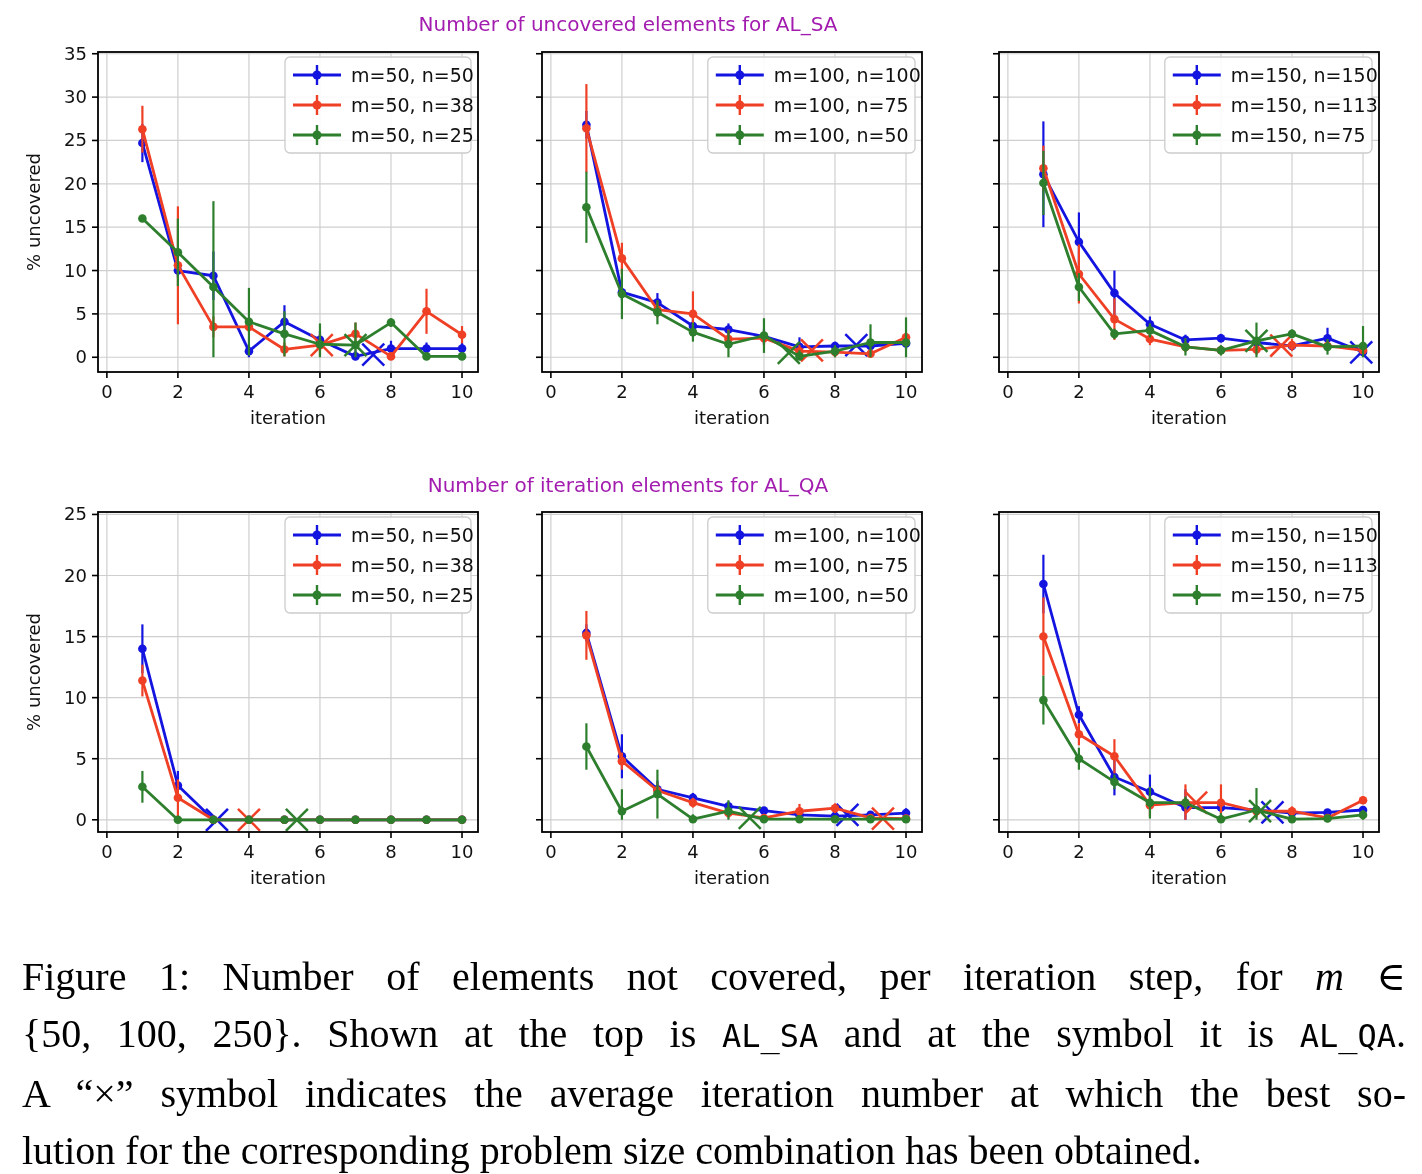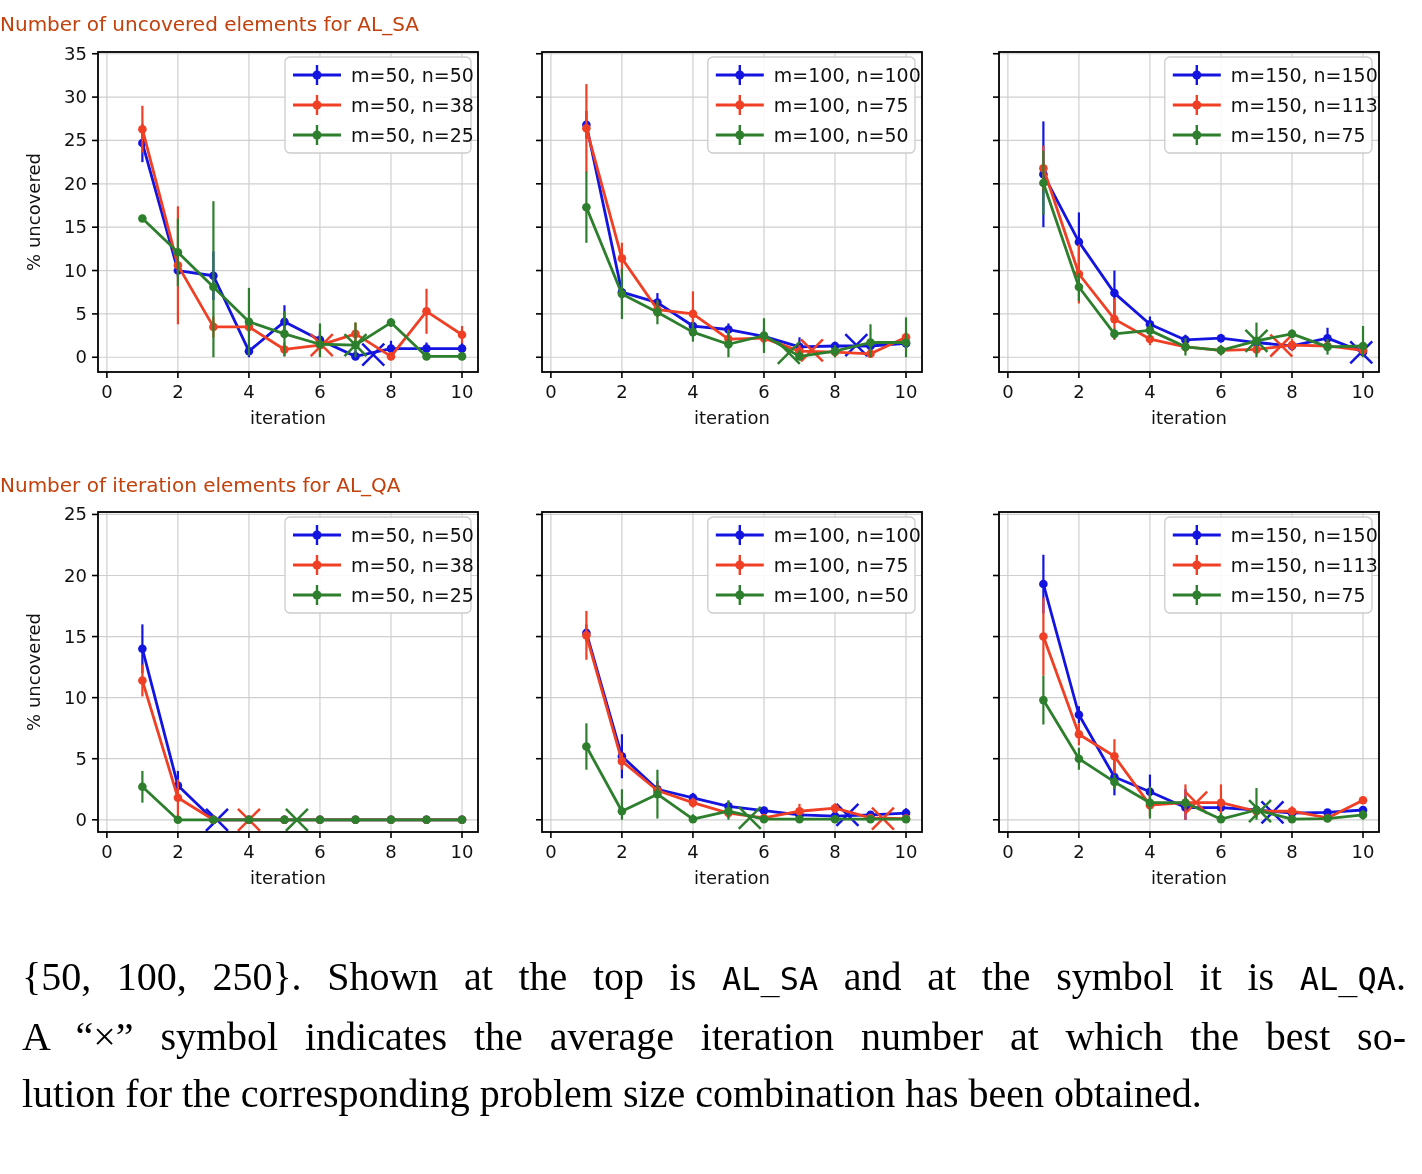--- a/index.html
+++ b/index.html
@@ -1,19 +1,19 @@
 <!DOCTYPE html>
 <html><head>
 <meta charset="utf-8">
 <style>
   html,body{margin:0;padding:0;background:#ffffff;}
   #page{position:relative;width:1422px;height:1174px;background:#fff;overflow:hidden;
         font-family:"DejaVu Sans",sans-serif;}
-  .row-title{position:absolute;left:0;width:1256px;font-size:20px;
-        color:#c2410c;font-family:"DejaVu Sans",sans-serif;}
+  .row-title{position:absolute;left:0;width:1256px;text-align:center;font-size:20px;
+        color:#a21caf;font-family:"DejaVu Sans",sans-serif;}
   .subplot{position:absolute;width:480px;height:420px;}
   #caption{position:absolute;left:22px;top:948px;width:1384px;
         font-family:"Liberation Serif","DejaVu Serif",serif;font-size:40px;color:#000;}
   .cap-line{line-height:57px;text-align:justify;text-align-last:justify;white-space:nowrap;}
   .cap-line.last{text-align-last:left;}
   .cap-serif{font-family:"Liberation Serif","DejaVu Serif",serif;}
   .cap-italic{font-family:"Liberation Serif","DejaVu Serif",serif;font-style:italic;}
   .cap-mono{font-family:"DejaVu Sans Mono","Liberation Mono",monospace;font-size:32px;}
   svg text{font-family:"DejaVu Sans",sans-serif;}
 </style>
@@ -838,17 +838,18 @@
         <g>
           <line x1="268.8" y1="105" x2="316.8" y2="105" stroke="#2d7f2d" stroke-width="3"></line>
           <line x1="292.8" y1="95" x2="292.8" y2="115" stroke="#2d7f2d" stroke-width="2.4"></line>
           <circle cx="292.8" cy="105" r="4.5" fill="#2d7f2d"></circle>
           <text x="326.8" y="111.5" font-size="19" fill="#111">m=150, n=75</text>
         </g>
       </g>
     </svg>
 
   <div id="caption">
+      <div class="cap-line"><span class="cap-serif">Figure 1:  Number of elements not covered, per iteration step, for </span><span class="cap-italic">m</span><span class="cap-serif"> ∈</span></div>
       <div class="cap-line"><span class="cap-serif">{50, 100, 250}.  Shown at the top is </span><span class="cap-mono">AL_SA</span><span class="cap-serif"> and at the symbol it is </span><span class="cap-mono">AL_QA</span><span class="cap-serif">.</span></div>
       <div class="cap-line"><span class="cap-serif">A “×” symbol indicates the average iteration number at which the best so-</span></div>
       <div class="cap-line last"><span class="cap-serif">lution for the corresponding problem size combination has been obtained.</span></div>
     </div>
 </div>
 
 </body></html>

